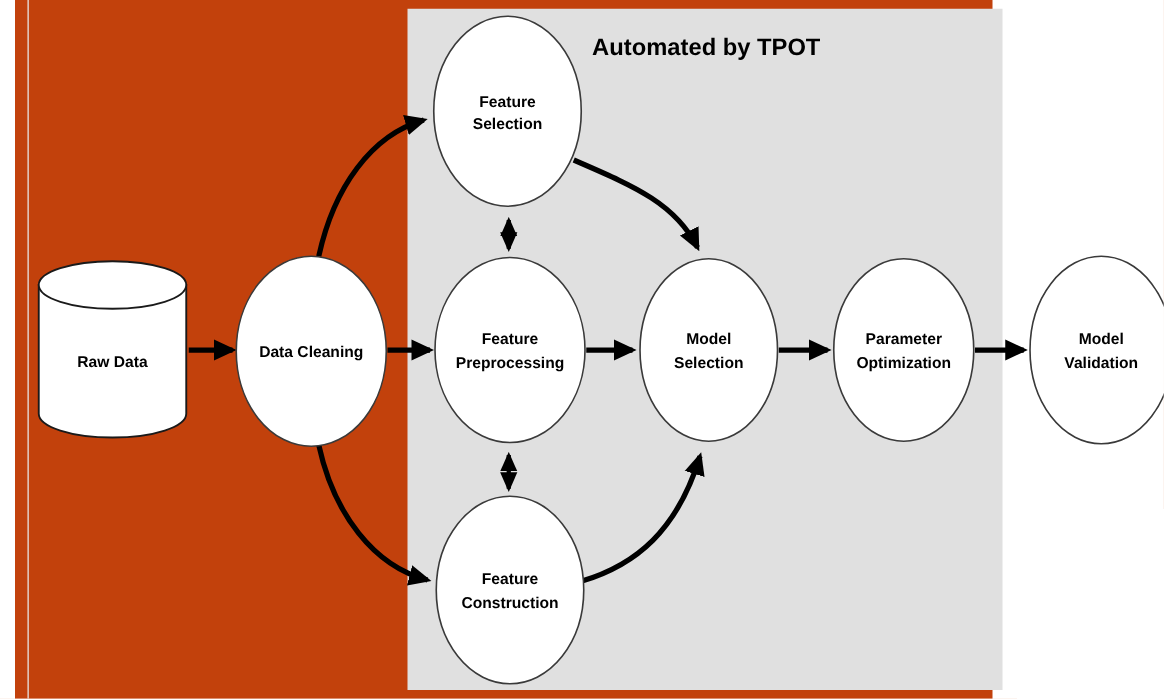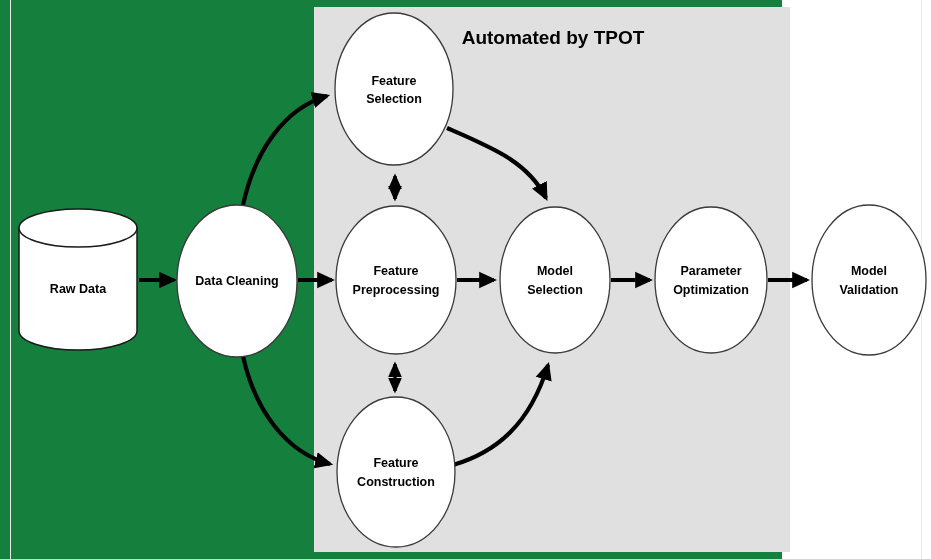--- a/index.html
+++ b/index.html
@@ -11,21 +11,22 @@
   body {
     width: 931px;
     height: 559px;
     overflow: hidden;
     font-family: "Liberation Sans", sans-serif;
   }
   #diagram-root {
     position: relative;
     width: 782px;
     height: 559px;
-    background: #15803d;
+    background: #c2410c;
+    margin-left: 12px;
   }
   .page-rule {
     position: absolute;
     top: 0;
     width: 1px;
     height: 559px;
     background: #e9e9e9;
   }
   #page-rule-left  { left: 10px; }
   #page-rule-right { left: 921px; }

